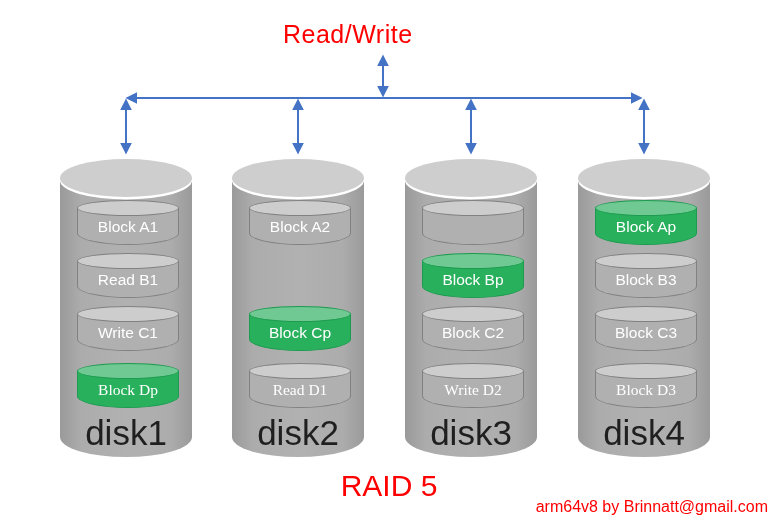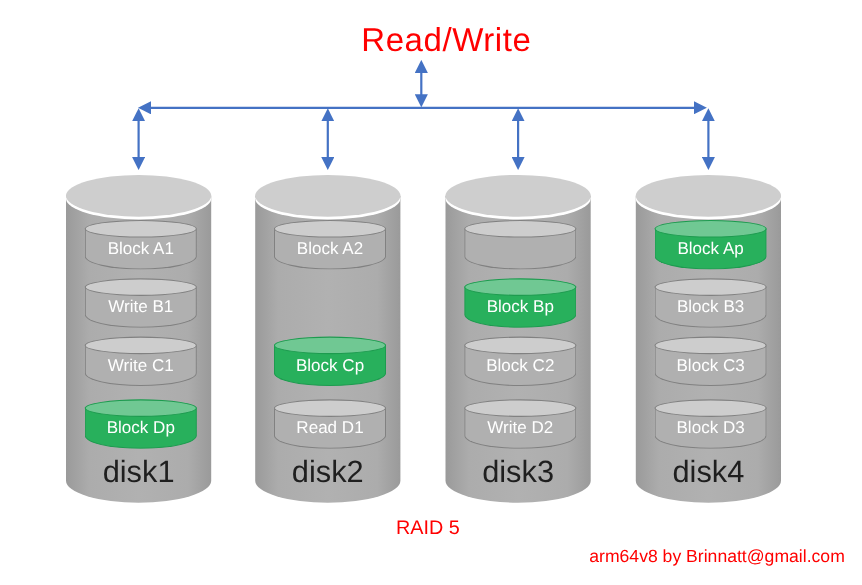--- a/index.html
+++ b/index.html
@@ -13,26 +13,26 @@
     --block-body:#b0b0b0;
     --block-top:#cdcdcd;
     --block-border:#818181;
   }
   html,body{margin:0;padding:0;background:#ffffff;}
   #canvas{
     position:relative;width:784px;height:532px;background:#ffffff;
     font-family:"Liberation Sans", sans-serif;overflow:hidden;
   }
   .title{
-    position:absolute;top:20px;left:283px;width:200px;text-align:right;
-    color:var(--red);font-size:30px;letter-spacing:0.5px;
+    position:absolute;top:20px;left:283px;width:200px;text-align:left;
+    color:var(--red);font-size:25px;letter-spacing:0.5px;
   }
   .caption{
     position:absolute;top:469px;left:239px;width:300px;text-align:center;
-    color:var(--red);font-size:18px;
+    color:var(--red);font-size:30px;
   }
   .watermark{
     position:absolute;top:498px;right:16px;
     color:var(--red);font-size:16px;
   }
   .connectors{position:absolute;top:0;left:0;}
   .connectors line{stroke:var(--blue);stroke-width:2;}
   .connectors .head{fill:var(--blue);}
 
   .disk{position:absolute;top:159px;width:132px;height:298px;}
@@ -41,21 +41,21 @@
     background:linear-gradient(90deg,#9a9a9a 0%,#acacac 16%,#b1b1b1 50%,#acacac 84%,#9a9a9a 100%);
     border-radius:0 0 66px 66px / 0 0 20px 20px;
   }
   .disk-top{
     position:absolute;left:0;right:0;top:0;height:38px;border-radius:50%;
     background:var(--gray-top);
     box-shadow:0 2.5px 0 0 #ffffff;
   }
   .disk-label{
     position:absolute;top:254px;left:0;right:0;text-align:center;
-    color:#1f1f1f;font-size:28px;
+    color:#1f1f1f;font-size:35px;
   }
   .block{position:absolute;left:17px;width:102px;height:45px;}
   .block .b-body{
     position:absolute;top:8px;left:0;right:0;bottom:0;
     background:var(--block-body);
     border:1px solid var(--block-border);border-top:none;
     border-radius:0 0 51px 51px / 0 0 12px 12px;
     box-sizing:border-box;
   }
   .block .b-top{
@@ -63,21 +63,21 @@
     background:var(--block-top);
     border:1px solid var(--block-border);
     box-sizing:border-box;
   }
   .block .b-label{
     position:absolute;top:18px;left:0;right:0;text-align:center;
     color:#ffffff;font-size:15.5px;
   }
   .block.parity .b-body{background:var(--green-body);border-color:var(--green-border);}
   .block.parity .b-top{background:var(--green-top);border-color:var(--green-border);}
-  .row0{top:41px;} .row1{top:94px;} .row2{top:147px;} .row3{top:204px;}
+  .row0{top:41px;} .row1{top:94px;} .row2{top:147px;} .row3{top:204px;font-family:Liberation Serif, serif;}
   .disk1{left:60px;} .disk2{left:232px;} .disk3{left:405px;} .disk4{left:578px;}
 </style>
 </head>
 <body>
 
 <div id="canvas">
 
   <div class="title">Read/Write</div>
 
   <svg class="connectors" width="784" height="170">
@@ -98,21 +98,21 @@
     <div class="disk-body"></div>
     <div class="disk-top"></div>
     <div class="block row0">
       <div class="b-body"></div>
       <div class="b-top"></div>
       <div class="b-label">Block A1</div>
     </div>
     <div class="block row1">
       <div class="b-body"></div>
       <div class="b-top"></div>
-      <div class="b-label">Write B1</div>
+      <div class="b-label">Read B1</div>
     </div>
     <div class="block row2">
       <div class="b-body"></div>
       <div class="b-top"></div>
       <div class="b-label">Write C1</div>
     </div>
     <div class="block row3 parity">
       <div class="b-body"></div>
       <div class="b-top"></div>
       <div class="b-label">Block Dp</div>

